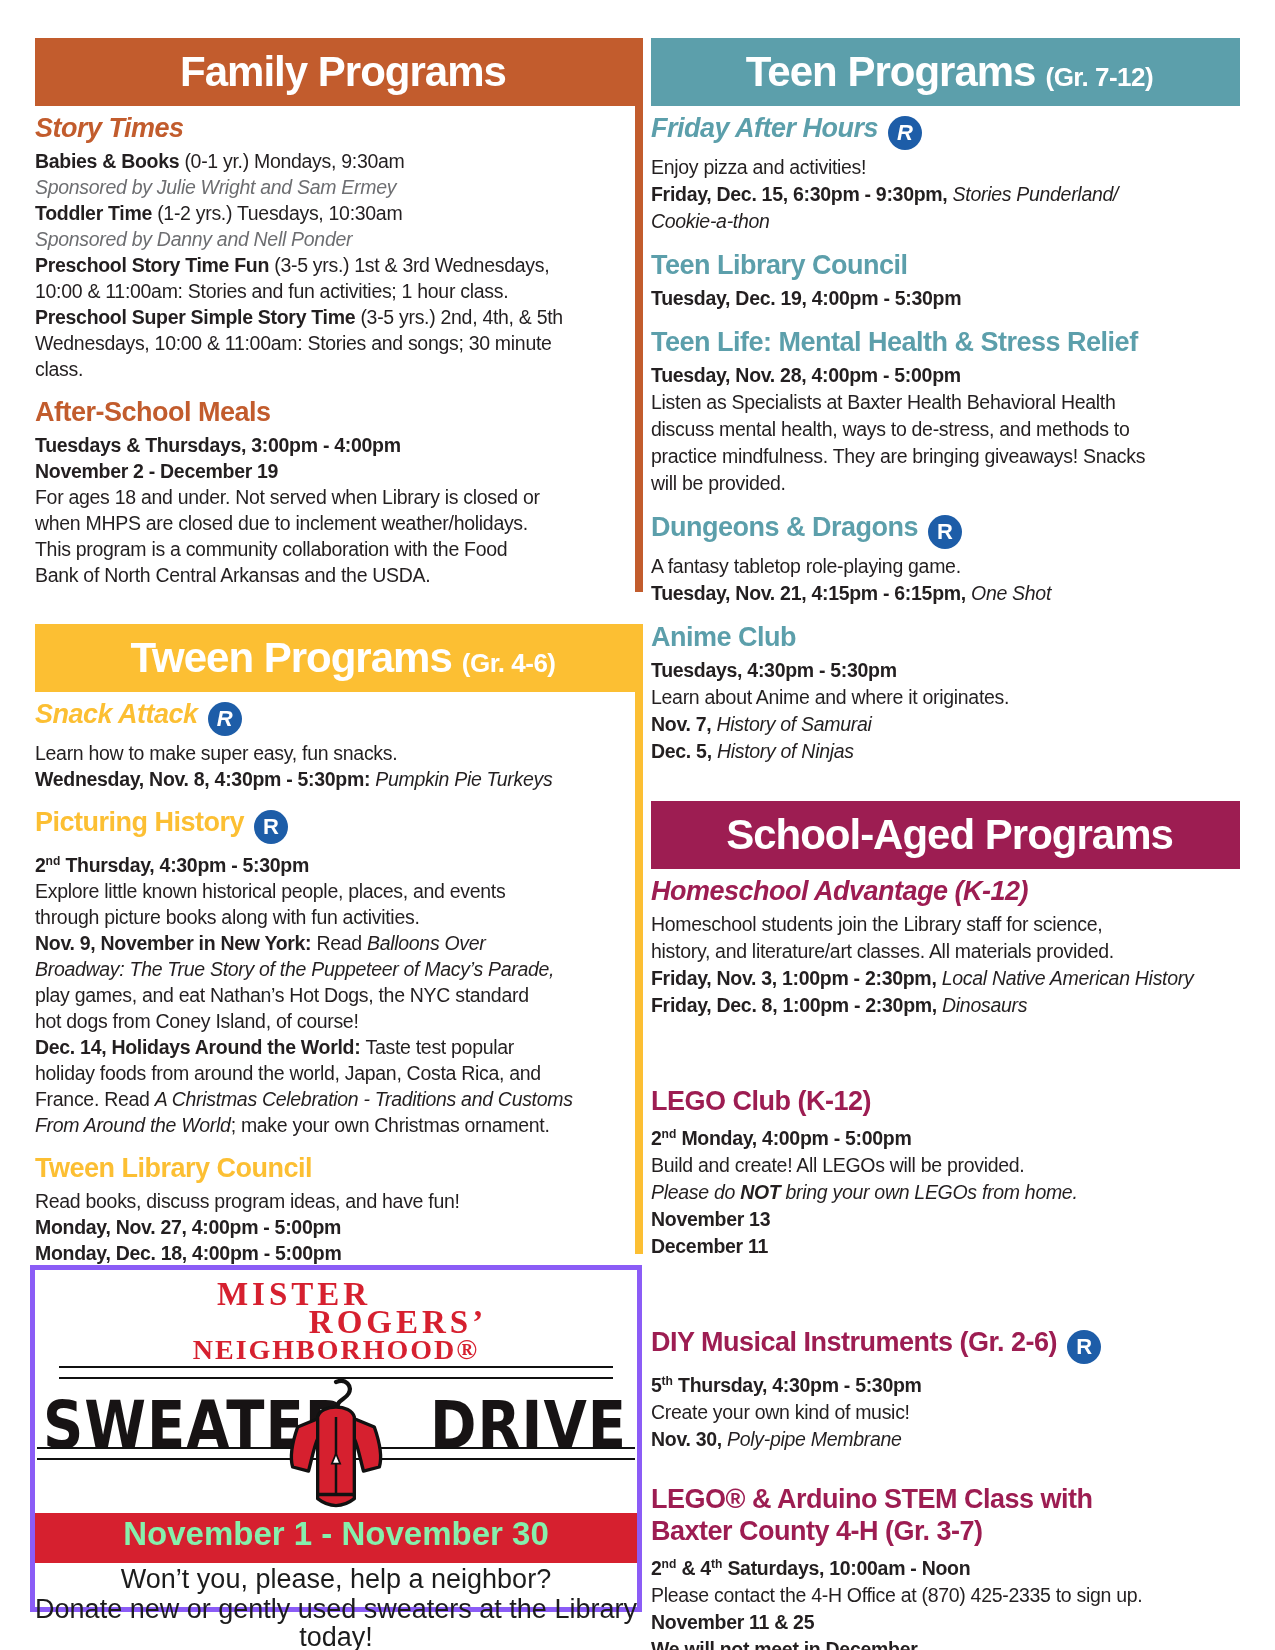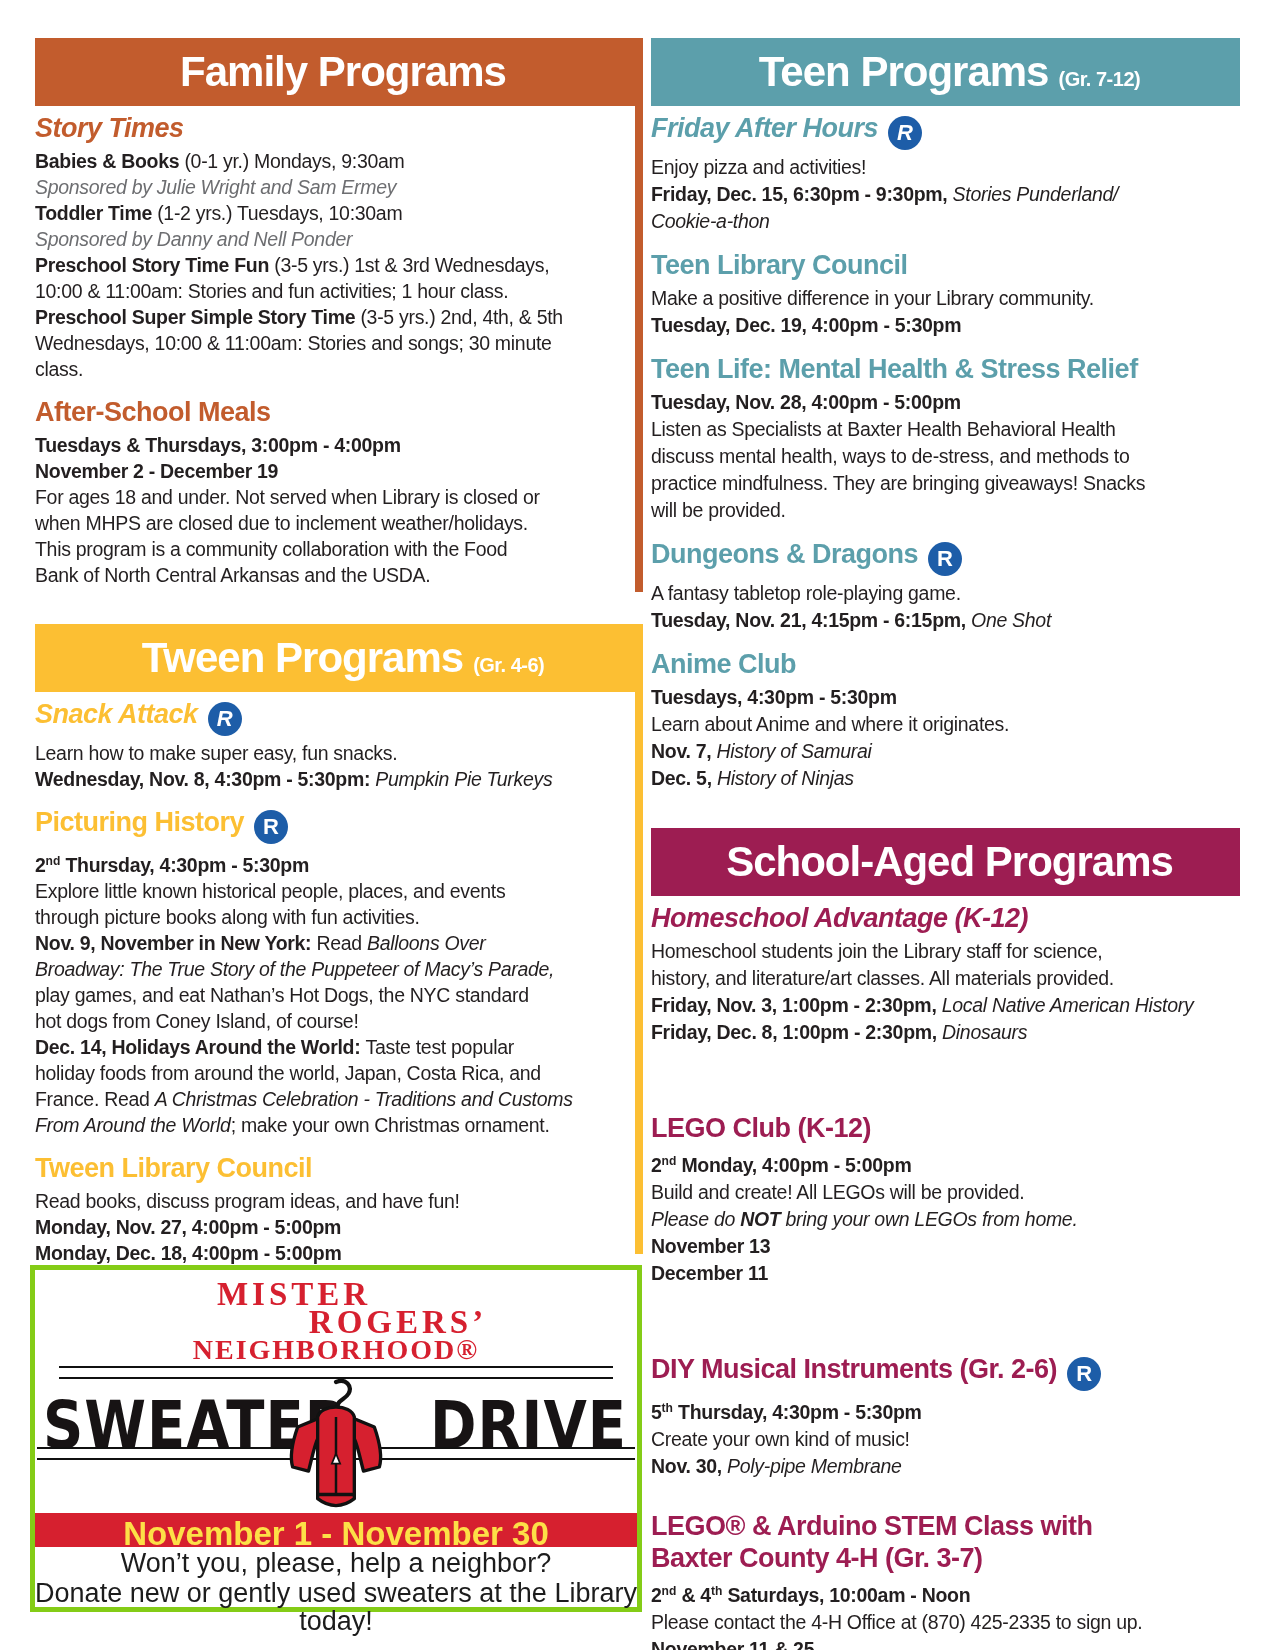--- a/index.html
+++ b/index.html
@@ -7,21 +7,21 @@
         font-family:"Liberation Sans","DejaVu Sans",sans-serif;color:var(--body);}
   .col{position:absolute;top:38px;}
   .col-left{left:32px;width:611px;}
   .col-right{left:643px;width:597px;}
   .col-right .inner{padding-left:8px;}
   .col-left .inner{padding-left:3px;}
 
   .banner{height:68px;line-height:68px;text-align:center;color:#fff;white-space:nowrap;padding-left:8px;}
   .banner:not(:first-child){margin-top:36px;}
   .banner-title{font-weight:bold;font-size:42px;letter-spacing:-1px;}
-  .banner-sub{font-weight:bold;font-size:20px;margin-left:10px;letter-spacing:-0.5px;}
+  .banner-sub{font-weight:bold;font-size:26px;margin-left:10px;letter-spacing:-0.5px;}
 
   .heading{font-weight:bold;font-size:27px;line-height:32px;letter-spacing:-0.5px;
            margin:14px 0 4px;white-space:nowrap;}
   .banner + .heading{margin-top:6px;font-style:italic;}
   .heading.gap-lg{margin-top:66px;}
   .heading.gap-md{margin-top:30px;}
   .heading.tight{margin-bottom:0;}
   .heading.cont{margin-top:0;}
 
   .line{font-size:19.5px;line-height:26px;letter-spacing:-0.3px;white-space:pre;}
@@ -40,36 +40,36 @@
 
   .badge{display:inline-block;width:34px;height:34px;border-radius:50%;background:var(--badge_blue);
          color:#fff;font-size:22px;line-height:34px;text-align:center;font-weight:bold;
          margin-left:10px;vertical-align:-3px;letter-spacing:0;}
 
   .stripe{position:absolute;width:8px;}
   .stripe-orange{left:635px;top:105px;height:487px;background:var(--orange);}
   .stripe-yellow{left:635px;top:664px;height:590px;background:var(--yellow);}
 
   .sweater-box{position:absolute;left:30px;top:1265px;width:612px;height:347px;
-               border:5px solid #84cc16;background:#fff;box-sizing:border-box;text-align:center;}
+               border:5px solid #8b5cf6;background:#fff;box-sizing:border-box;text-align:center;}
   .mr-logo{margin-top:10px;height:84px;color:var(--red);
            font-family:"Liberation Serif","DejaVu Serif",serif;font-weight:bold;}
   .mr-logo div{line-height:28px;}
   .mr1{font-size:33px;letter-spacing:4px;transform:translateX(-42px);}
   .mr2{font-size:33px;letter-spacing:4px;transform:translateX(62px);}
   .mr3{font-size:28px;letter-spacing:2px;}
   .rule{margin:2px 24px 0;height:9px;border-top:2px solid #101010;border-bottom:2px solid #101010;}
   .sweater-area{position:relative;height:128px;margin-top:4px;}
   .word{position:absolute;top:4px;font-weight:900;font-size:56px;letter-spacing:1px;color:#171314;
         font-family:"DejaVu Sans",sans-serif;transform:scaleY(1.18);transform-origin:top;}
   .word-left{left:8px;} .word-right{right:10px;}
   .rule2{position:absolute;left:2px;right:2px;top:64px;height:9px;
          border-top:2px solid #101010;border-bottom:2px solid #101010;}
   .sweater-svg{position:absolute;left:50%;margin-left:-50px;top:-6px;z-index:2;}
-  .band{height:34px;background:var(--red);color:#fde047;font-weight:bold;font-size:33px;line-height:42px;margin-top:2px;}
+  .band{height:50px;background:var(--red);color:#86efac;font-weight:bold;font-size:33px;line-height:42px;margin-top:2px;}
   .tagline{font-size:27px;line-height:28px;margin-top:2px;color:#1c1c1c;}
 </style>
 </head>
 <body>
 
 <div class="page">
 
   <div class="stripe stripe-orange"></div>
   <div class="stripe stripe-yellow"></div>
 
@@ -117,21 +117,20 @@
   </div>
 
   <div class="col col-right">
     <div class="inner">
         <div class="banner bg-teal"><span class="banner-title">Teen Programs</span><span class="banner-sub">(Gr. 7-12)</span></div>
         <div class="heading c-teal"><span>Friday After Hours</span><span class="badge">R</span></div>
         <div class="line"><span class="seg-r">Enjoy pizza and activities!</span></div>
         <div class="line"><span class="seg-b">Friday, Dec. 15, 6:30pm - 9:30pm, </span><span class="seg-i">Stories Punderland/</span></div>
         <div class="line"><span class="seg-i">Cookie-a-thon</span></div>
         <div class="heading c-teal"><span>Teen Library Council</span></div>
-        <div class="line"><span class="seg-r">Make a positive difference in your Library community.</span></div>
         <div class="line"><span class="seg-b">Tuesday, Dec. 19, 4:00pm - 5:30pm</span></div>
         <div class="heading c-teal"><span>Teen Life: Mental Health &amp; Stress Relief</span></div>
         <div class="line"><span class="seg-b">Tuesday, Nov. 28, 4:00pm - 5:00pm</span></div>
         <div class="line"><span class="seg-r">Listen as Specialists at Baxter Health Behavioral Health</span></div>
         <div class="line"><span class="seg-r">discuss mental health, ways to de-stress, and methods to</span></div>
         <div class="line"><span class="seg-r">practice mindfulness. They are bringing giveaways! Snacks</span></div>
         <div class="line"><span class="seg-r">will be provided.</span></div>
         <div class="heading c-teal"><span>Dungeons &amp; Dragons</span><span class="badge">R</span></div>
         <div class="line"><span class="seg-r">A fantasy tabletop role-playing game.</span></div>
         <div class="line"><span class="seg-b">Tuesday, Nov. 21, 4:15pm - 6:15pm, </span><span class="seg-i">One Shot</span></div>

